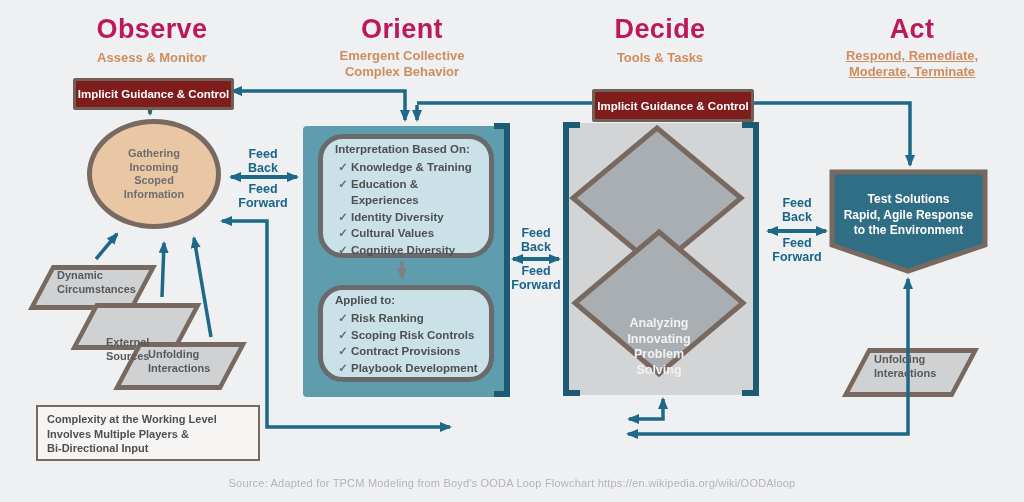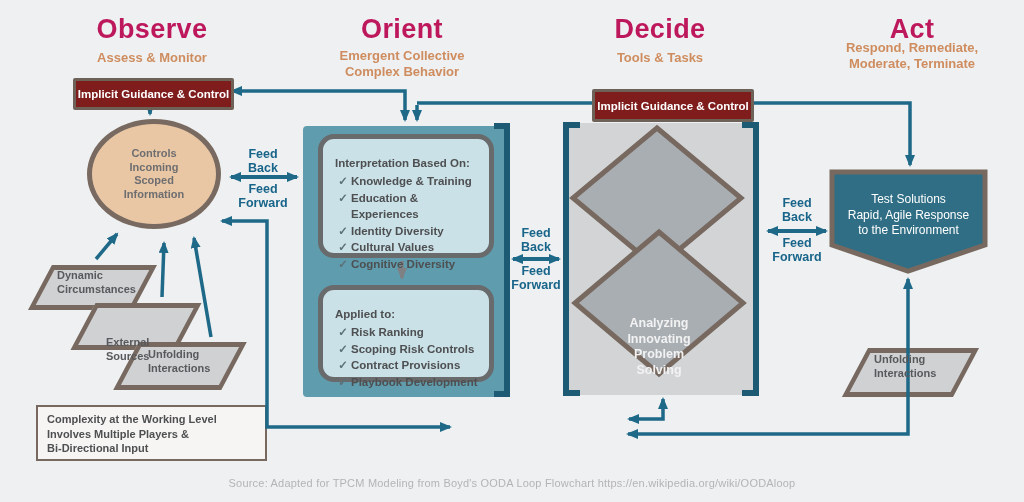--- a/index.html
+++ b/index.html
@@ -34,47 +34,47 @@
     line-height:13.5px;z-index:2;
   }
   .orientbox{
     left:303px;top:126px;width:202px;height:271px;background:#5f9cad;
     border-radius:4px;z-index:2;
   }
   .decidebox{
     left:567px;top:123px;width:186px;height:272px;background:#d2d4d6;z-index:2;
   }
   .innerbox{
-    background:#c9e1e7;border:5px solid #696a6c;border-radius:16px;
-    box-sizing:border-box;padding:18px 8px 6px 12px;z-index:4;
+    background:#c9e1e7;border:5px solid #696a6c;border-radius:25px;
+    box-sizing:border-box;padding:4px 8px 6px 12px;z-index:4;
     color:#4e4f51;font-size:11.5px;font-weight:bold;
   }
   .innerbox .hd{margin-bottom:4px;}
   .chk{display:flex;line-height:16.5px;}
   .chk .ck{width:16px;color:#5c7078;flex:0 0 16px;text-align:center;}
   .dtext{
     color:#f2f2f2;font-size:12.5px;font-weight:bold;text-align:center;
     line-height:15.5px;z-index:4;
   }
   .ptext{
-    color:#ffffff;font-size:12px;font-weight:normal;text-align:center;
+    color:#ffffff;font-size:12px;font-weight:bold;text-align:center;
     line-height:15.5px;z-index:4;
   }
   .para{
     background:#cfd1d3;border:5px solid #77695f;box-sizing:border-box;
     transform:skewX(-28deg);z-index:2;
   }
   .paratext{
     color:#58595c;font-size:11px;font-weight:bold;line-height:14px;z-index:4;
   }
   .notebox{
     left:36px;top:405px;width:211px;height:47px;background:#f6f5f3;
     border:2px solid #77695f;box-sizing:content-box;z-index:2;
     color:#4e4f51;font-size:11px;font-weight:bold;line-height:14.5px;
-    padding:5px 7px 0 9px;
+    padding:5px 0 0 9px;
   }
   .feedbf{
     left:412px;top:420px;width:260px;text-align:center;color:#19658a;
     font-size:13px;font-weight:bold;z-index:4;
   }
   .source{
     left:0;top:477px;width:1024px;text-align:center;color:#b4b4b6;
     font-size:11px;z-index:2;letter-spacing:.2px;
   }
   #wires{position:absolute;left:0;top:0;z-index:3;pointer-events:none;}
@@ -127,27 +127,27 @@
   <div class="abs subtitle pre" style="left:52px;top:50px;width:200px;">Assess &amp; Monitor</div>
 
   <div class="abs title" style="left:302px;top:14px;width:200px;">Orient</div>
   <div class="abs subtitle pre" style="left:302px;top:48px;width:200px;">Emergent Collective
 Complex Behavior</div>
 
   <div class="abs title" style="left:560px;top:14px;width:200px;">Decide</div>
   <div class="abs subtitle pre" style="left:560px;top:50px;width:200px;">Tools &amp; Tasks</div>
 
   <div class="abs title" style="left:812px;top:14px;width:200px;">Act</div>
-  <div class="abs subtitle pre" style="left:812px;top:40px;width:200px;">Respond, Remediate,
+  <div class="abs subtitle pre" style="left:812px;top:48px;width:200px;text-decoration:underline;">Respond, Remediate,
 Moderate, Terminate</div>
 
   <div class="abs igc" style="left:73px;top:78px;width:155px;height:26px;">Implicit Guidance &amp; Control</div>
   <div class="abs igc" style="left:592px;top:89px;width:156px;height:27px;">Implicit Guidance &amp; Control</div>
 
-  <div class="abs circle pre">Controls
+  <div class="abs circle pre">Gathering
 Incoming
 Scoped
 Information</div>
 
   <div class="abs feed pre" style="left:213px;top:147px;width:100px;">Feed
 Back</div>
   <div class="abs feed pre" style="left:213px;top:182px;width:100px;">Feed
 Forward</div>
 
   <div class="abs feed pre" style="left:486px;top:226px;width:100px;">Feed

